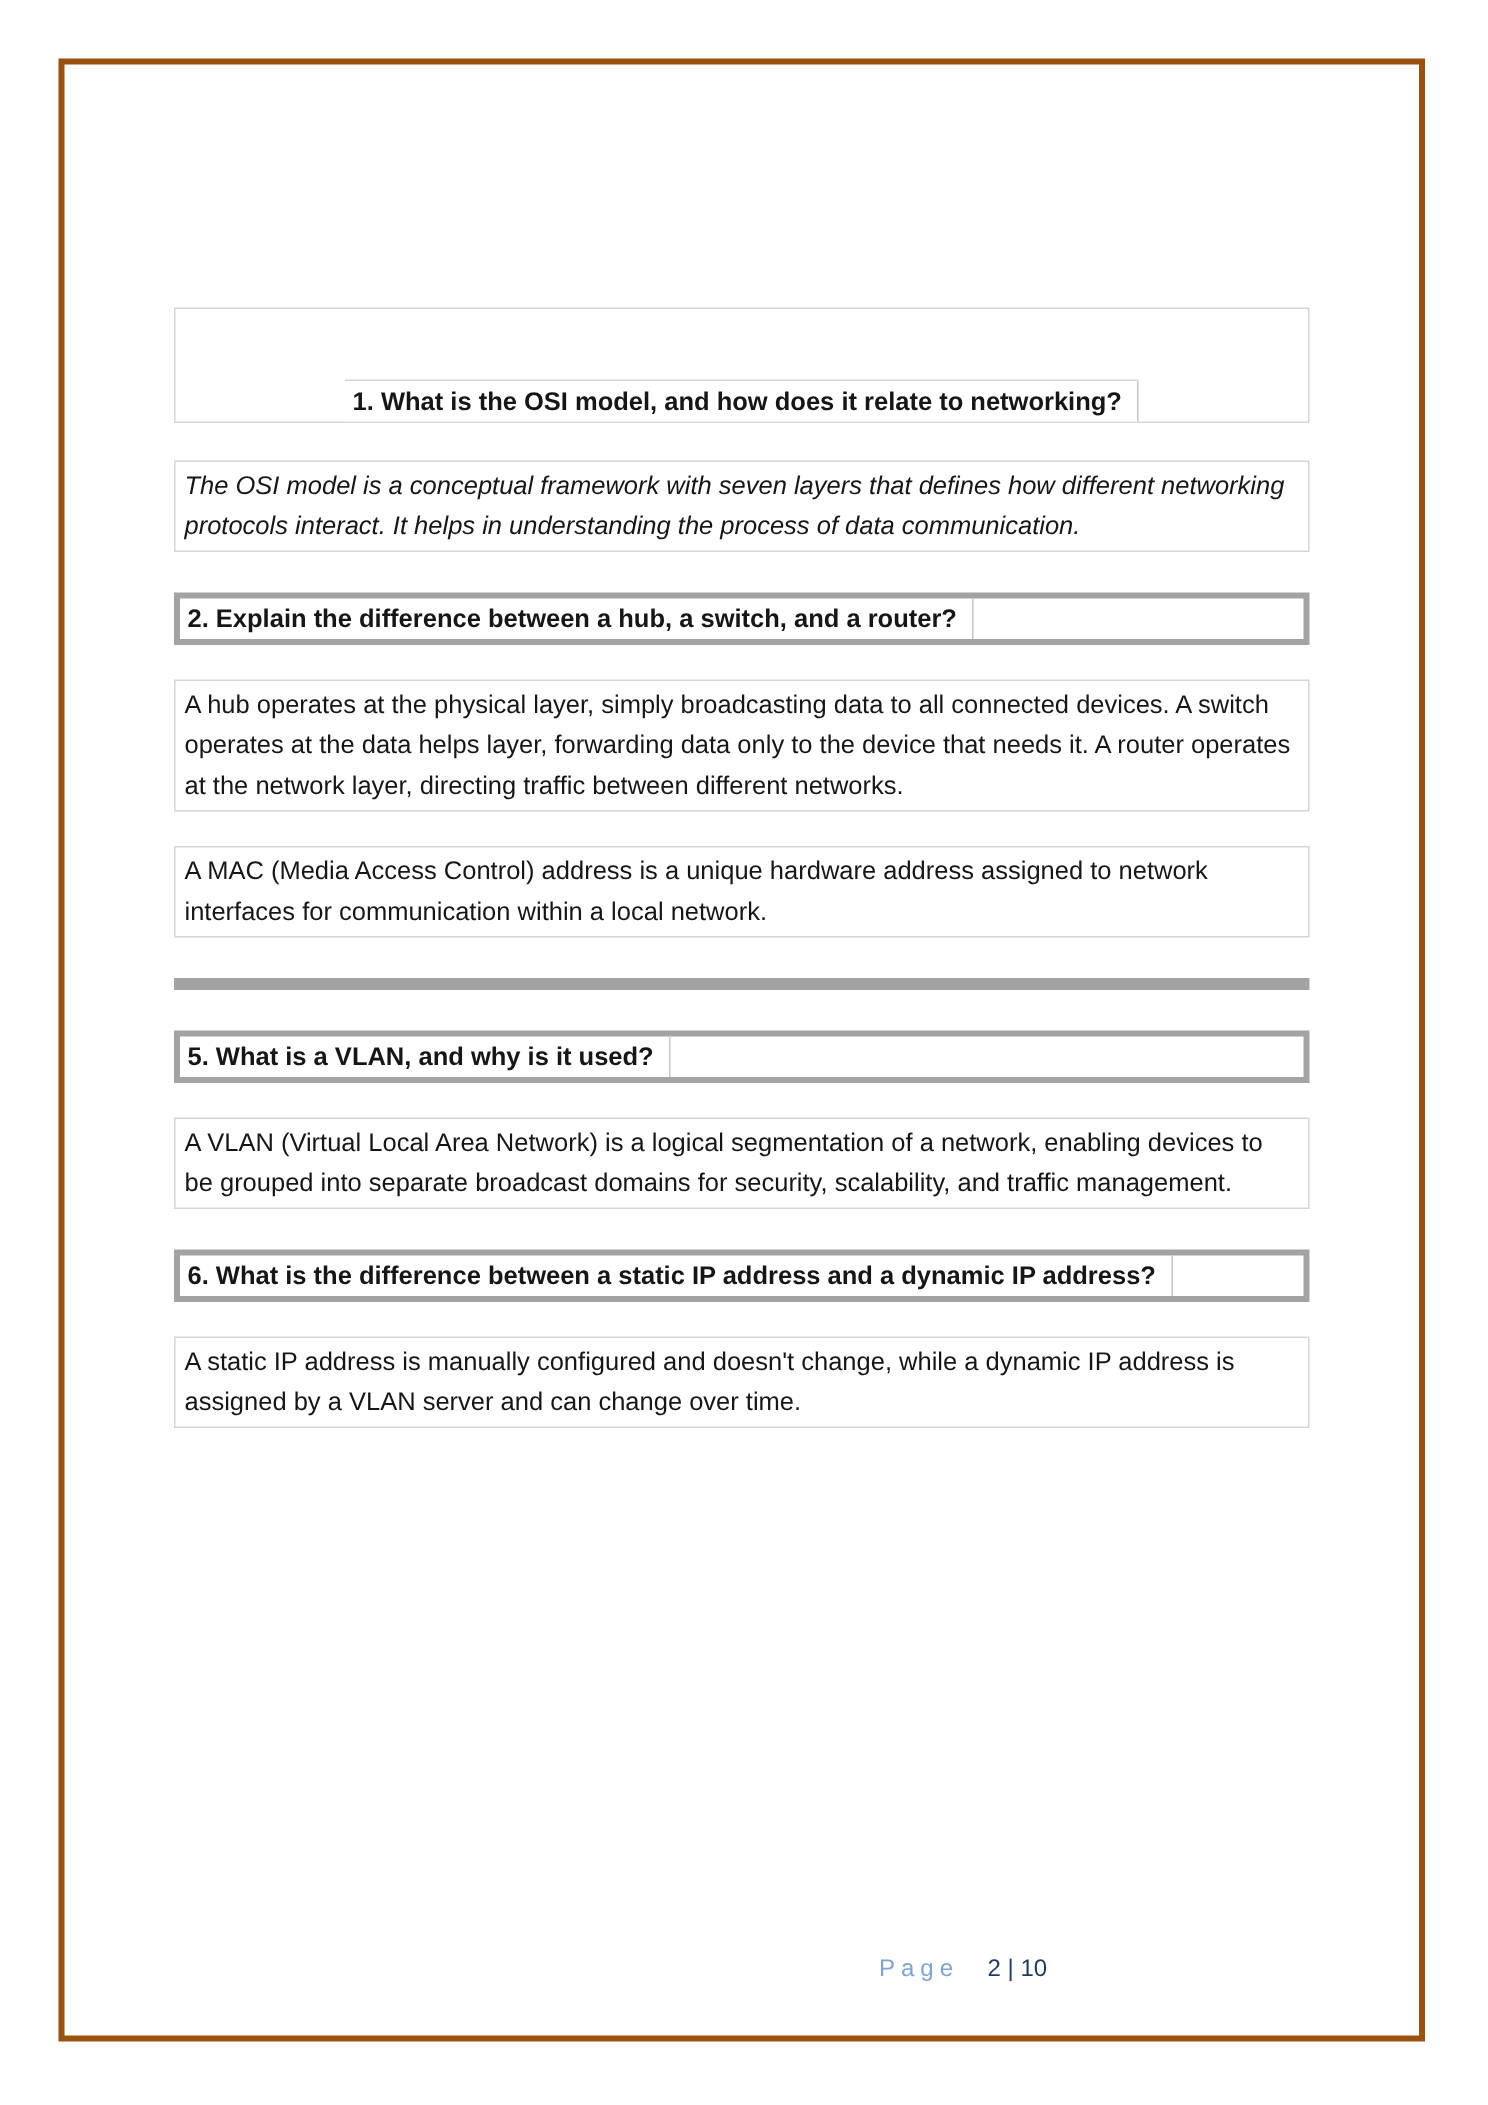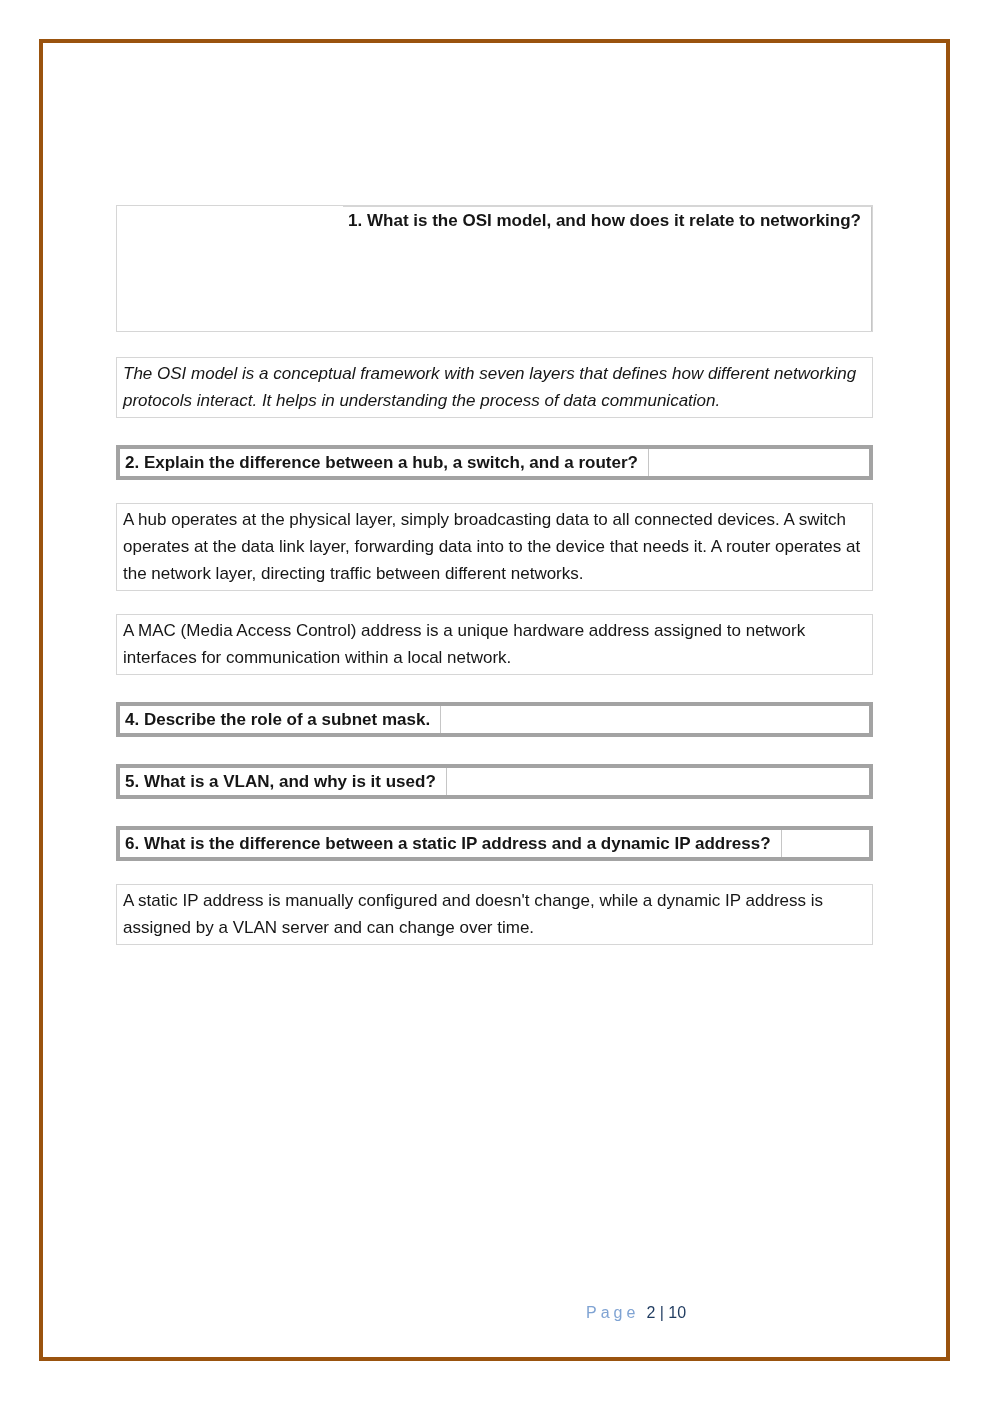--- a/index.html
+++ b/index.html
@@ -19,25 +19,26 @@
   }
   .content {
     position: absolute;
     left: 116px; top: 205px;
     width: 757px;
     box-sizing: border-box;
     font-size: 17px;
   }
   .q1block {
     box-sizing: border-box;
-    height: 127px;
+    height: 77px;
     border: 1px solid #d6d6d6;
     display: flex;
-    flex-direction: row;
+    flex-direction: column;
     justify-content: flex-end;
+    align-items: center;
   }
   .qrow {
     display: flex;
     align-items: stretch;
     box-sizing: border-box;
     border: 4px solid #a3a3a3;
     margin-top: 27px;
     background: #ffffff;
   }
   .qrow-inner {
@@ -64,21 +65,21 @@
   .a1 { margin-top: 25px; font-style: italic; }
   .footer {
     position: absolute;
     left: 586px; top: 1304px;
     font-size: 16px;
     white-space: nowrap;
   }
   .footer .lbl {
     color: #7fa3d3;
     letter-spacing: 4px;
-    margin-right: 7px;
+    margin-right: 19px;
   }
   .footer .num { color: #1e3a5f; text-align: right; }
 </style>
 </head>
 <body>
 
 <div class="frame"></div>
 
 <div class="content">
 
@@ -89,33 +90,33 @@
       <div class="qfill"></div>
     </div>
   </div>
 
   <div class="abox a1">The OSI model is a conceptual framework with seven layers that defines how different networking protocols interact. It helps in understanding the process of data communication.</div>
 
   <div class="qrow">
     <div class="qcell">2. Explain the difference between a hub, a switch, and a router?</div>
     <div class="qfill"></div>
   </div>
-  <div class="abox">A hub operates at the physical layer, simply broadcasting data to all connected devices. A switch operates at the data link layer, forwarding data into to the device that needs it. A router operates at the network layer, directing traffic between different networks.</div>
+  <div class="abox">A hub operates at the physical layer, simply broadcasting data to all connected devices. A switch operates at the data helps layer, forwarding data only to the device that needs it. A router operates at the network layer, directing traffic between different networks.</div>
 
   <div class="abox">A MAC (Media Access Control) address is a unique hardware address assigned to network interfaces for communication within a local network.</div>
 
   <div class="qrow">
-    <div class="qcell">4. Describe the role of a subnet mask.</div>
     <div class="qfill"></div>
   </div>
 
   <div class="qrow">
     <div class="qcell">5. What is a VLAN, and why is it used?</div>
     <div class="qfill"></div>
   </div>
+  <div class="abox">A VLAN (Virtual Local Area Network) is a logical segmentation of a network, enabling devices to be grouped into separate broadcast domains for security, scalability, and traffic management.</div>
 
   <div class="qrow">
     <div class="qcell">6. What is the difference between a static IP address and a dynamic IP address?</div>
     <div class="qfill"></div>
   </div>
   <div class="abox">A static IP address is manually configured and doesn't change, while a dynamic IP address is assigned by a VLAN server and can change over time.</div>
 
 
 </div>
 

